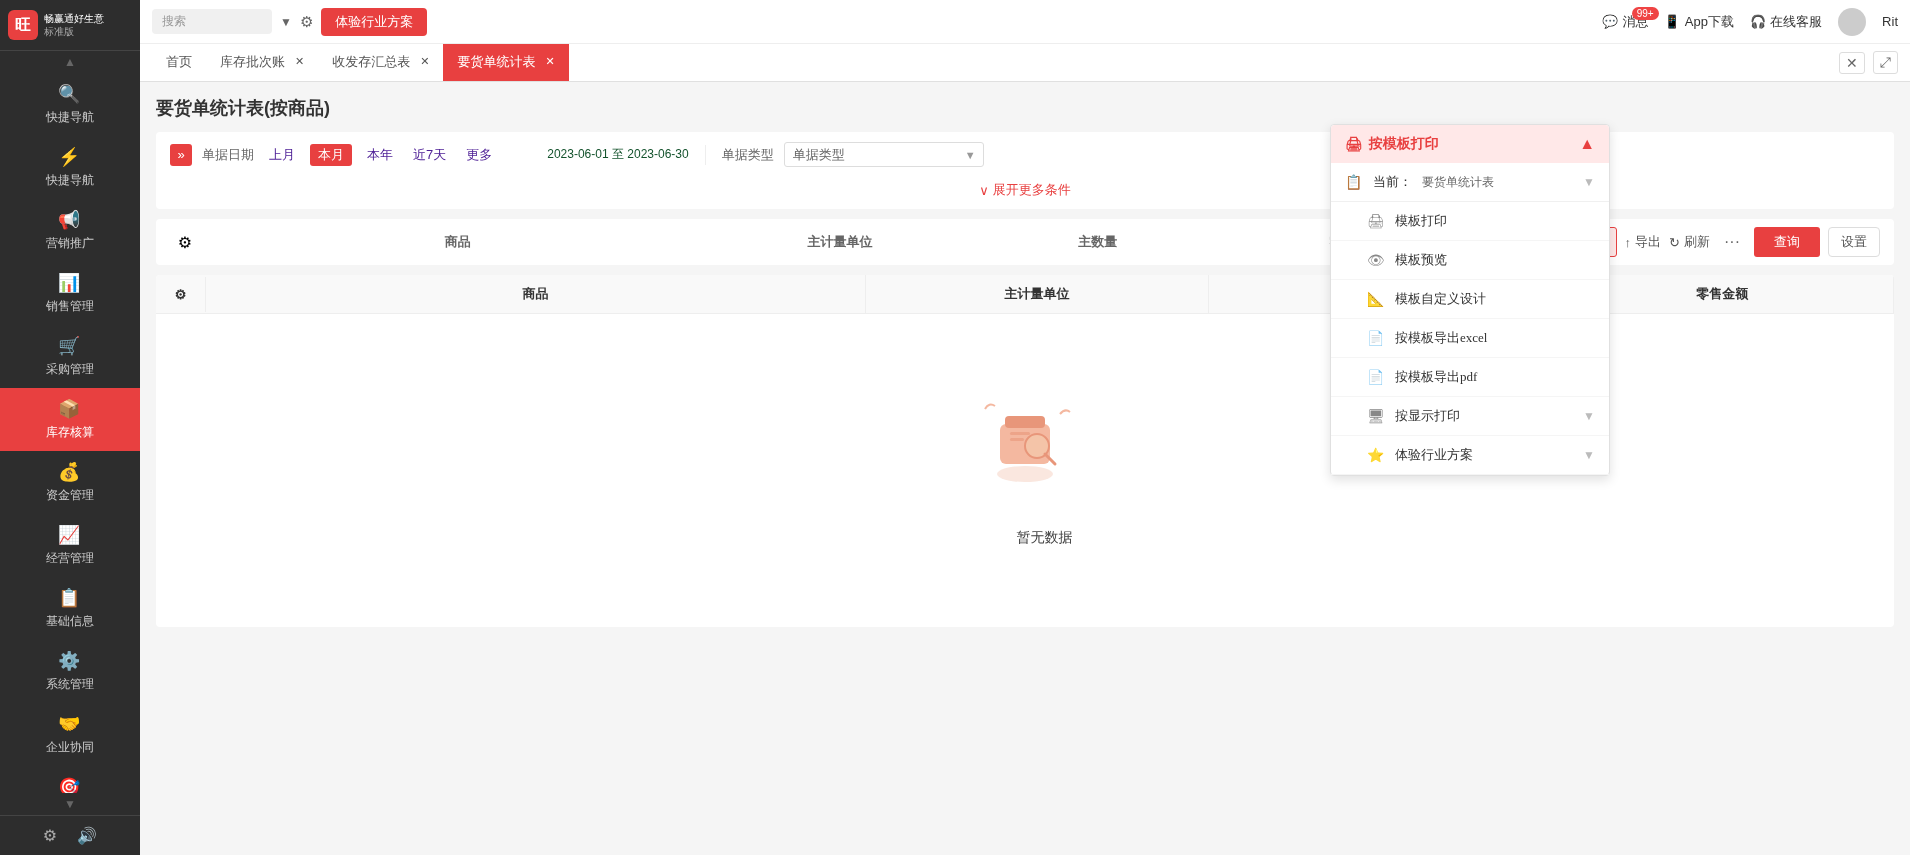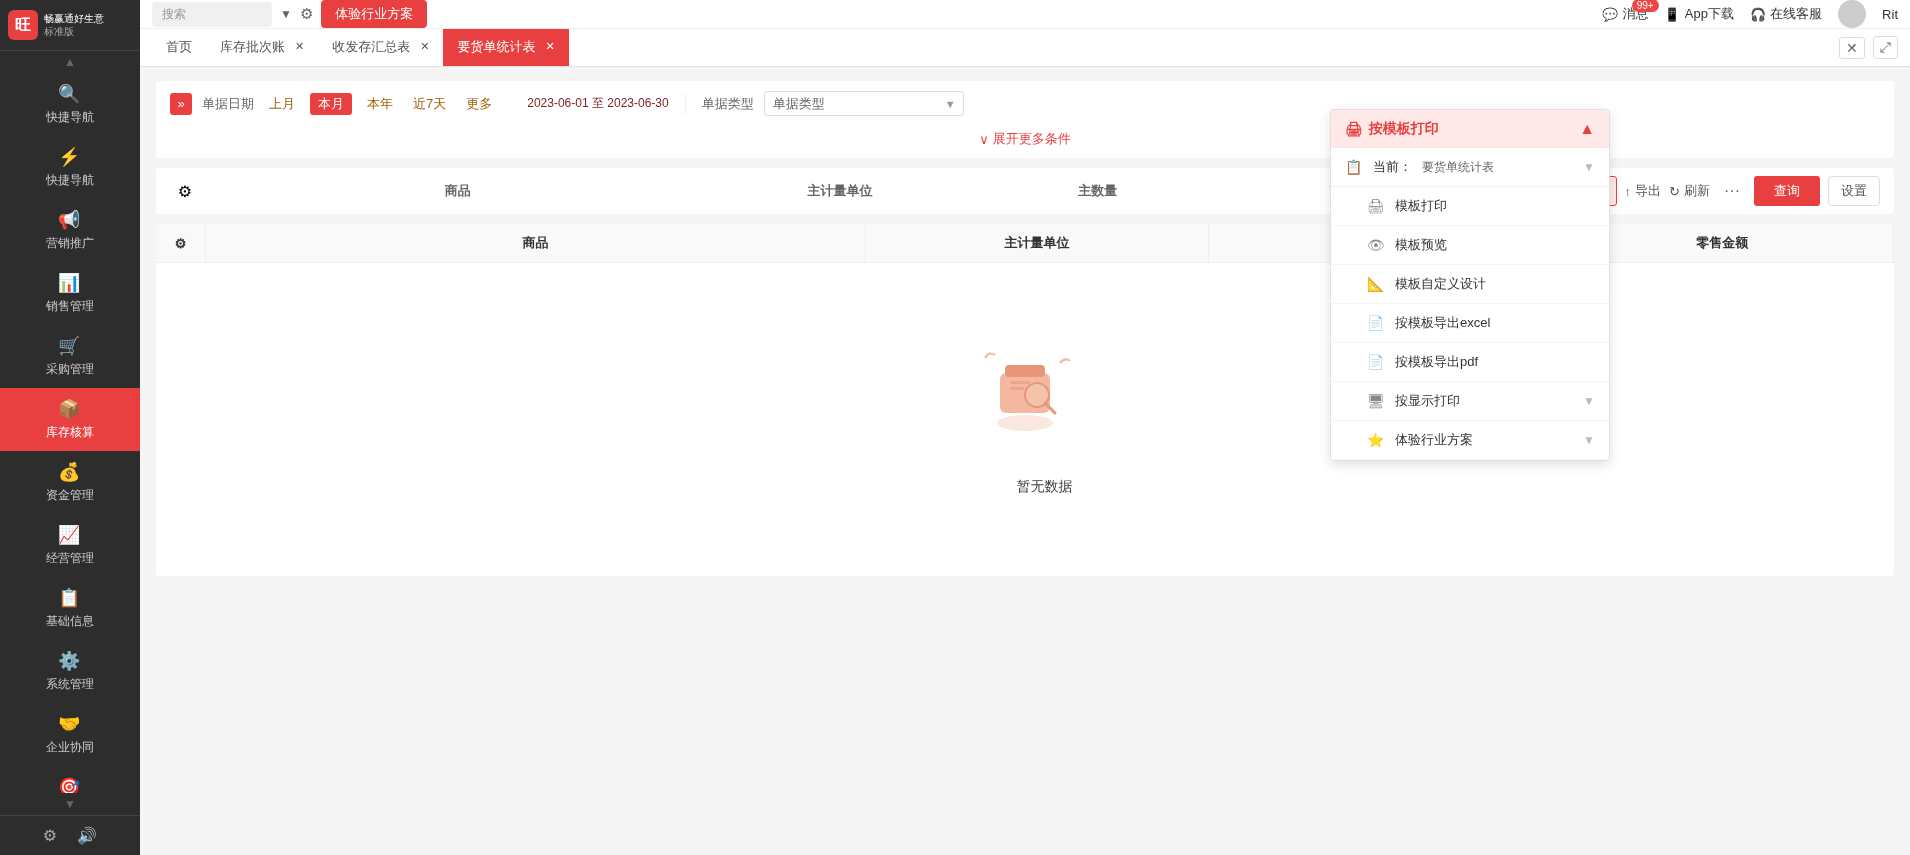--- a/index.html
+++ b/index.html
@@ -57,21 +57,21 @@
 
     
     .sidebar-arrow { text-align: center; color: #666; padding: 4px 0; cursor: pointer; font-size: 12px; }
 
     
     .main { flex: 1; display: flex; flex-direction: column; overflow: hidden; }
 
     
     .topbar {
       background: #fff;
-      height: 29px;
+      height: 44px;
       display: flex;
       align-items: center;
       padding: 0 12px;
       border-bottom: 1px solid #eee;
       gap: 8px;
     }
     .topbar-search {
       background: #f0f0f0;
       border-radius: 4px;
       padding: 4px 10px;
@@ -162,26 +162,26 @@
       border: none;
       border-radius: 3px;
       width: 22px; height: 22px;
       cursor: pointer;
       font-size: 13px;
       display: flex; align-items: center; justify-content: center;
     }
     .toolbar-label { font-size: 13px; color: #666; }
     .date-btn {
       background: none; border: none;
-      font-size: 13px; color: #a16207; cursor: pointer; padding: 2px 5px;
+      font-size: 13px; color: #4c1d95; cursor: pointer; padding: 2px 5px;
     }
     .date-btn.active {
       background: #e84040; color: white; border-radius: 3px; padding: 2px 8px;
     }
-    .date-range { font-size: 12px; color: #7f1d1d; margin-left: 0; }
+    .date-range { font-size: 12px; color: #14532d; margin-left: 20px; }
     .toolbar-sep { width: 1px; height: 20px; background: #eee; margin: 0 6px; }
     .filter-select {
       border: 1px solid #ddd; border-radius: 3px;
       padding: 4px 28px 4px 8px;
       font-size: 13px; color: #666;
       background: white;
       cursor: pointer;
       appearance: none;
       width: 200px;
     }
@@ -292,21 +292,21 @@
     .print-dropdown-item {
       padding: 10px 14px 10px 36px;
       font-size: 13px; color: #333;
       display: flex; align-items: center;
       cursor: pointer;
       border-bottom: 1px solid #f5f5f5;
       gap: 10px;
     }
     .print-dropdown-item .item-icon { color: #888; font-size: 14px; width: 18px; text-align: center; }
     .print-dropdown-item .item-arrow { margin-left: auto; color: #bbb; font-size: 12px; }
-    .print-dropdown-item .item-label { flex: 1; }
+    .print-dropdown-item .item-label { flex: 1; font-family: Liberation Serif, serif; }
     .print-dropdown-section {
       padding: 10px 14px 10px 36px;
       font-size: 13px; color: #333;
       display: flex; align-items: center;
       cursor: pointer;
       border-bottom: 1px solid #f5f5f5;
       gap: 10px;
     }
     .print-dropdown-section .item-icon { color: #888; font-size: 14px; width: 18px; text-align: center; }
     .print-dropdown-section .item-arrow { margin-left: auto; color: #bbb; font-size: 12px; }
@@ -431,20 +431,23 @@
       <span>要货单统计表</span>
       <span class="tab-close">✕</span>
     </div>
     <div class="tabs-right">
       <button class="tabs-control-btn">✕</button>
       <button class="tabs-control-btn">⤢</button>
     </div>
   </div>
 
   <div class="content">
+    <div class="page-header">
+      <h1 class="page-title">要货单统计表(按商品)</h1>
+    </div>
 
     <div class="toolbar">
       <button class="toolbar-expand-btn">»</button>
       <span class="toolbar-label">单据日期</span>
       <button class="date-btn">上月</button>
       <button class="date-btn active">本月</button>
       <button class="date-btn">本年</button>
       <button class="date-btn">近7天</button>
       <button class="date-btn">更多</button>
       <button class="date-btn"></button>

